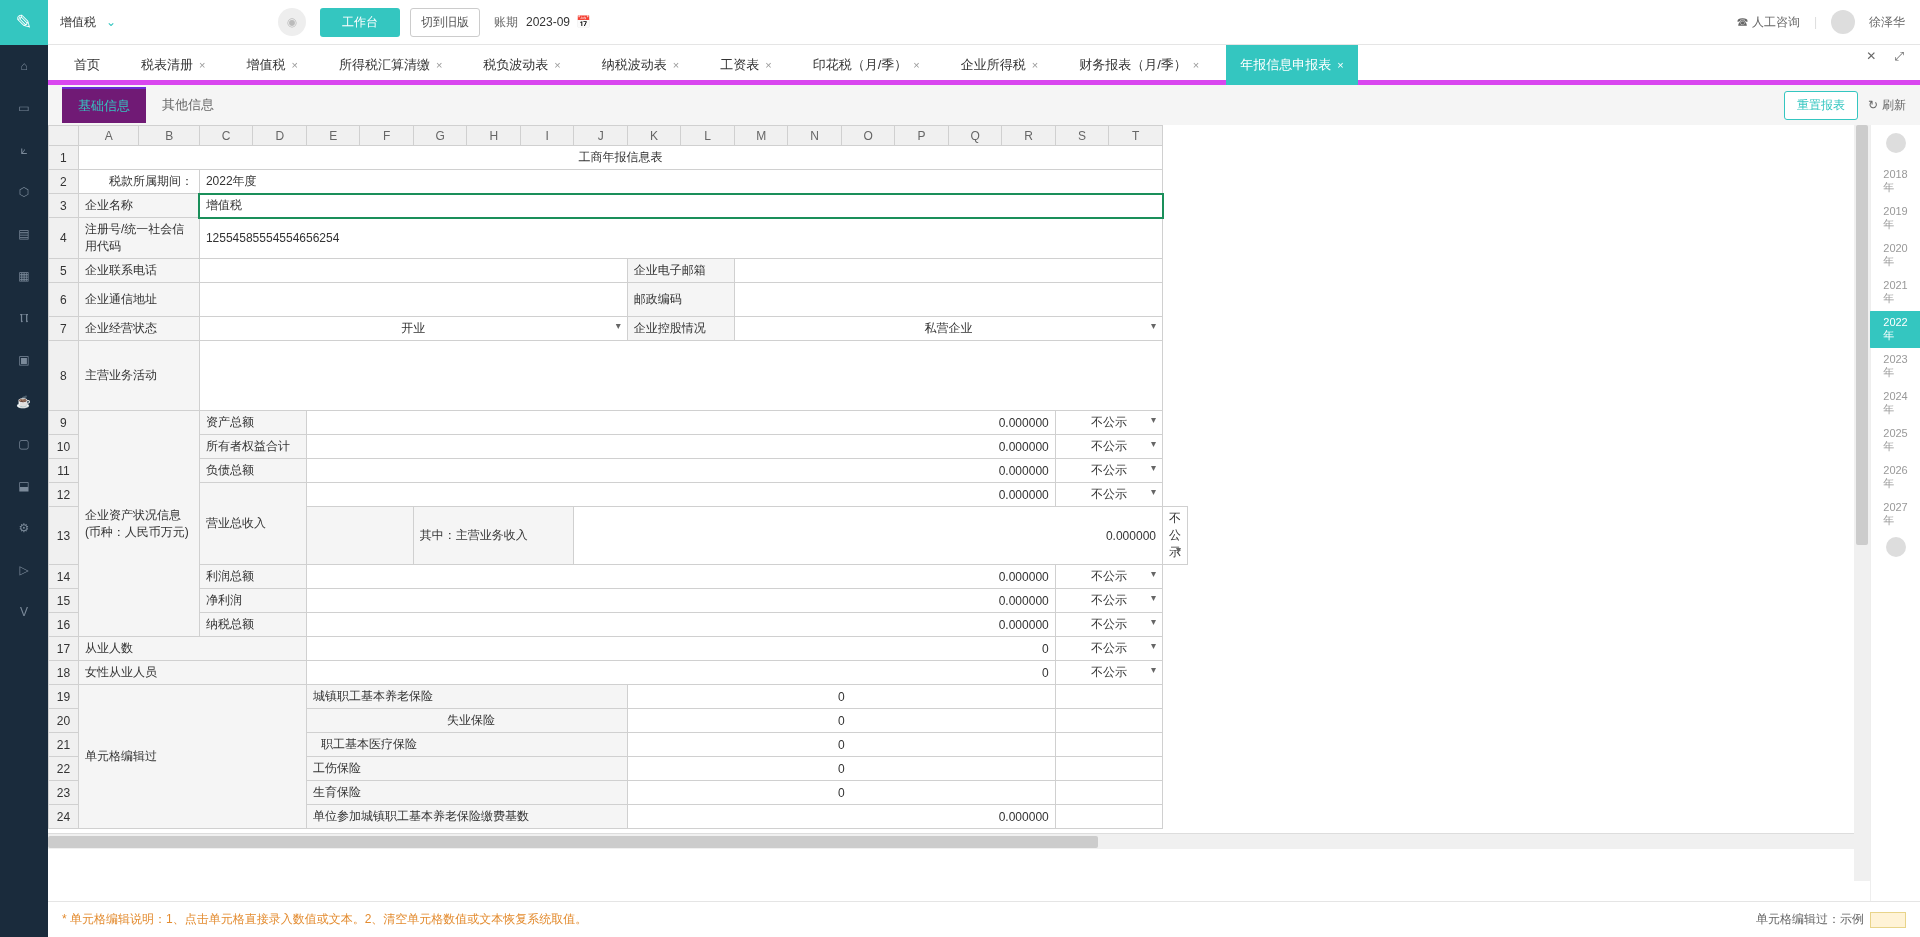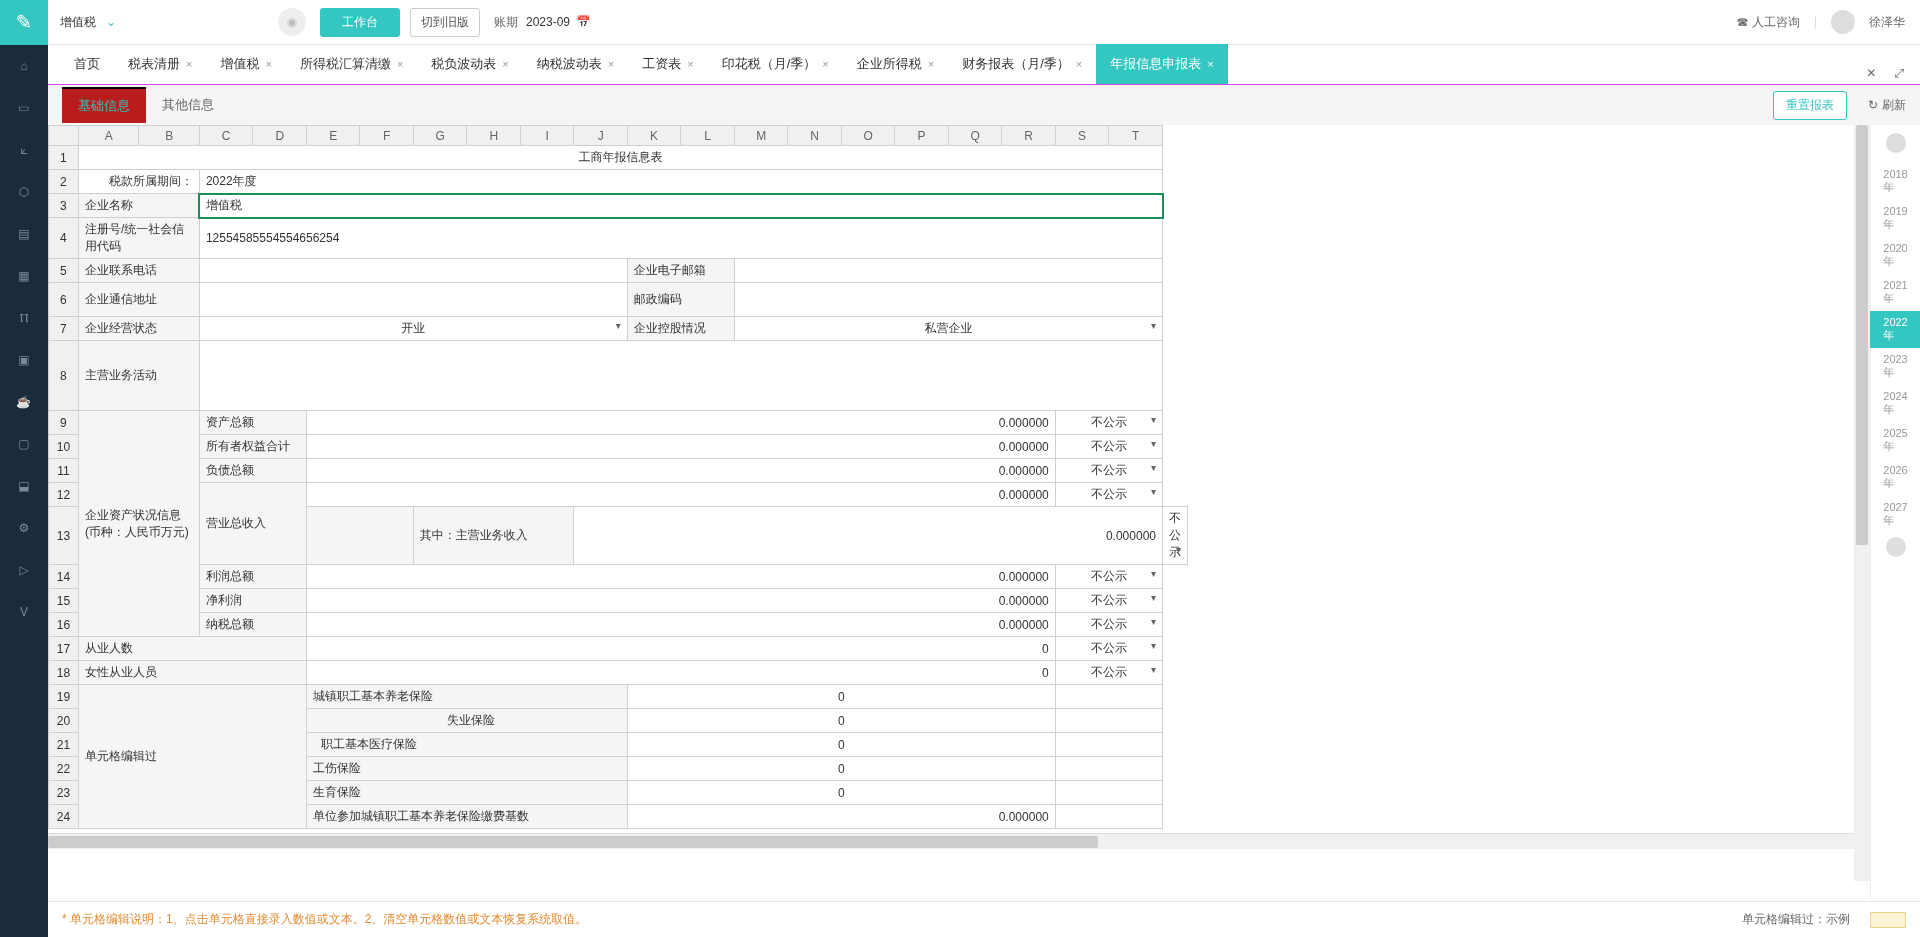--- a/index.html
+++ b/index.html
@@ -19,32 +19,32 @@
 .user-area { display: flex; align-items: center; gap: 14px; color: #666; }
 .avatar { width: 24px; height: 24px; border-radius: 50%; background: #ddd; }
 
 .main-wrap { display: flex; height: calc(100vh - 45px); }
 .side-nav { width: 48px; background: #1a2b3c; display: flex; flex-direction: column; align-items: center; padding-top: 10px; gap: 20px; }
 .side-nav .nav-i { width: 22px; height: 22px; color: #7b8a9a; display: flex; align-items: center; justify-content: center; cursor: pointer; }
 .side-nav .nav-i.active { color: #fff; }
 
 .content { flex: 1; display: flex; flex-direction: column; background: #fff; position: relative; }
 
-.tab-bar { height: 40px; background: #fff; border-bottom: 1px solid #d946ef; display: flex; align-items: flex-end; padding: 0 12px; gap: 0; }
+.tab-bar { height: 40px; background: #fff; border-bottom: 5px solid #d946ef; display: flex; align-items: flex-start; padding: 0 12px; gap: 13px; }
 .tab-item { padding: 0 14px; height: 40px; display: flex; align-items: center; color: #333; cursor: pointer; font-size: 13px; gap: 6px; }
 .tab-item.active { background: #34c6c0; color: #fff; }
 .tab-item .close { color: #999; font-size: 11px; }
 .tab-item.active .close { color: #fff; }
 .tab-bar .tab-ctrl { margin-left: auto; display: flex; gap: 10px; color: #666; }
 .tab-ctrl span { cursor: pointer; padding: 4px; }
 
 .sub-bar { height: 40px; background: #f5f5f5; display: flex; align-items: center; padding: 0 14px; }
 .sub-tab { padding: 8px 16px; color: #666; cursor: pointer; font-size: 13px; }
-.sub-tab.active { background: #b91c1c; color: #34c6c0; border-top: 2px solid #000000; }
-.sub-bar .right-act { margin-left: auto; display: flex; gap: 21px; align-items: center; }
+.sub-tab.active { background: #701a75; color: #34c6c0; border-top: 2px solid #6d28d9; }
+.sub-bar .right-act { margin-left: auto; display: flex; gap: 10px; align-items: center; }
 .btn-reset { border: 1px solid #34c6c0; color: #34c6c0; background: #fff; padding: 5px 12px; border-radius: 3px; cursor: pointer; font-size: 12px; }
 .btn-refresh { color: #666; cursor: pointer; font-size: 12px; display: flex; align-items: center; gap: 4px; }
 
 .sheet-area { flex: 1; display: flex; position: relative; overflow: hidden; }
 .sheet-scroll { flex: 1; overflow: auto; position: relative; }
 .sheet { border-collapse: collapse; width: 1140px; margin-left: 0; }
 .sheet th, .sheet td { border: 1px solid #d0d0d0; font-size: 12px; color: #333; background: #fff; }
 .sheet .col-hdr th { background: #f0f0f0; height: 20px; text-align: center; font-weight: normal; color: #666; }
 .sheet .col-hdr th:first-child { background: #f0f0f0; width: 30px; }
 .row-num { background: #f0f0f0 !important; text-align: center; width: 30px; color: #666; }
@@ -64,21 +64,21 @@
 .h-scroll { height: 16px; background: #f0f0f0; border-top: 1px solid #ddd; position: relative; margin-top: 4px; }
 .h-scroll .thumb { position: absolute; left: 0; width: 1050px; height: 12px; top: 2px; background: #ccc; border-radius: 2px; }
 .h-scroll .arr { position: absolute; top: 2px; font-size: 9px; color: #666; }
 .h-scroll .arr.l { left: 2px; }
 .h-scroll .arr.r { right: 2px; }
 
 .v-scroll { position: absolute; right: 50px; top: 0; width: 16px; bottom: 20px; background: #f0f0f0; }
 .v-scroll .thumb { position: absolute; top: 0; height: 420px; width: 12px; left: 2px; background: #ccc; border-radius: 2px; }
 
 .footer-note { height: 36px; border-top: 1px solid #e5e5e5; display: flex; align-items: center; padding: 0 14px; font-size: 12px; color: #e38b2f; }
-.footer-note .r { margin-left: auto; color: #666; display: flex; align-items: center; gap: 20px; }
+.footer-note .r { margin-left: auto; color: #666; display: flex; align-items: center; gap: 6px; }
 .footer-note .box { width: 36px; height: 16px; background: #fff3d6; border: 1px solid #e8d48a; }
 </style>
 </head>
 <body>
 
 <div class="top-header">
   <div class="logo-box">✎</div>
   <div class="company-sel">
     <span>增值税</span>
     <span class="arrow">⌄</span>

